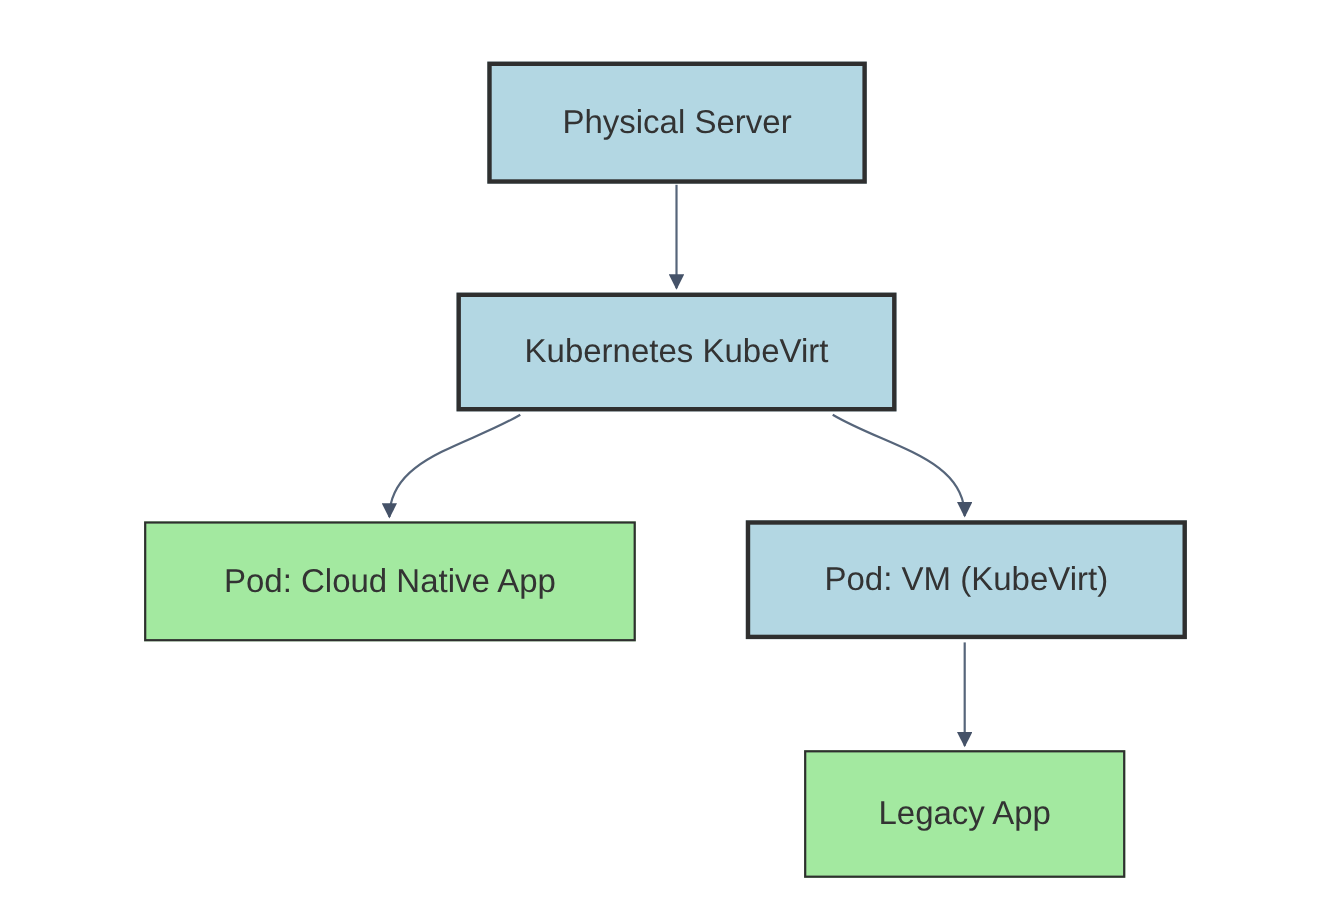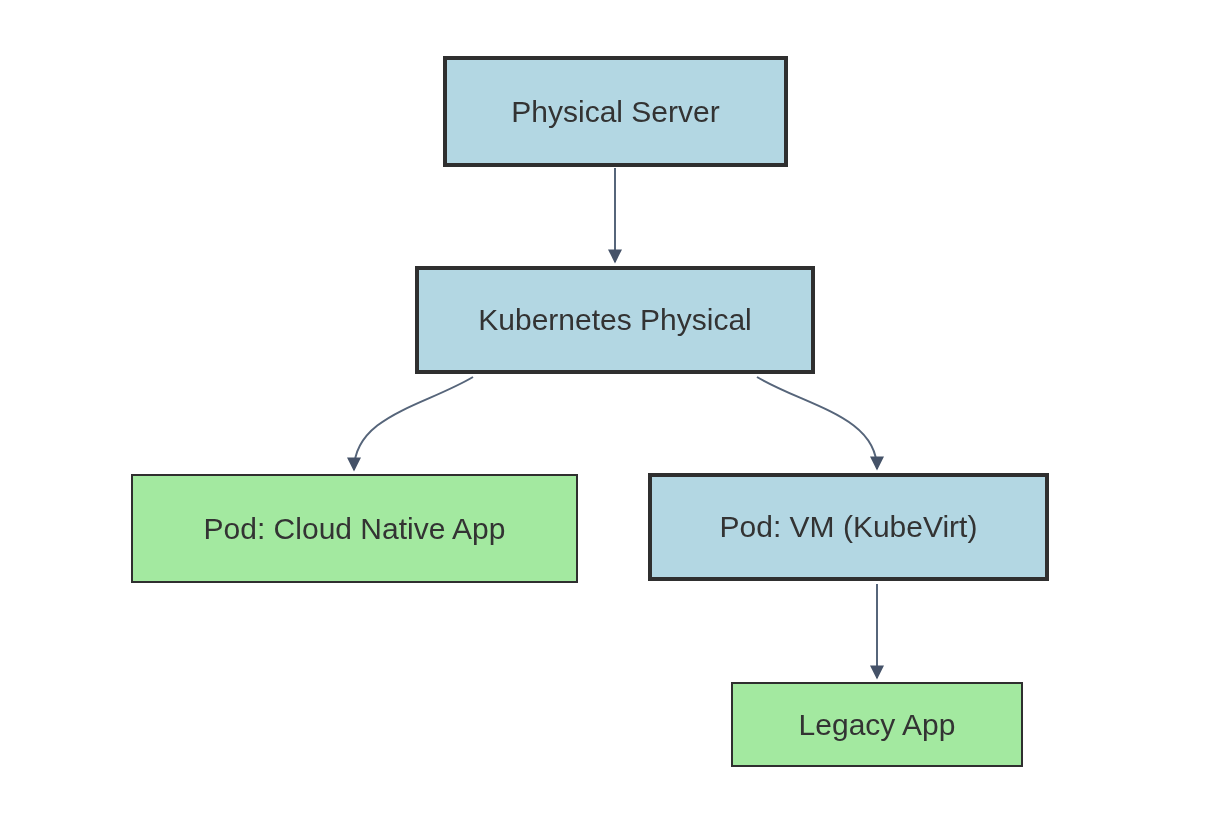--- a/index.html
+++ b/index.html
@@ -48,22 +48,22 @@
     background: var(--node-blue-fill, #b3d7e3);
     border: 4px solid var(--node-border, #2f2f2f);
   }
   .node.green {
     background: var(--node-green-fill, #a3e9a0);
     border: 2px solid var(--node-border, #2f2f2f);
   }
   .node-physical-server   { left: 443px; top: 56px;  width: 345px; height: 111px; }
   .node-kubernetes-cluster{ left: 415px; top: 266px; width: 400px; height: 108px; }
   .node-pod-cloud-native  { left: 131px; top: 474px; width: 447px; height: 109px; text-align: center; }
-  .node-pod-vm            { left: 648px; top: 473px; width: 401px; height: 108px; }
-  .node-legacy-app        { left: 731px; top: 682px; width: 292px; height: 85px; }
+  .node-pod-vm            { left: 678px; top: 473px; width: 401px; height: 108px; }
+  .node-legacy-app        { left: 731px; top: 682px; width: 292px; height: 116px; }
 </style>
 </head>
 <body>
 
 <div class="canvas">
 
   <svg class="edge-layer" viewBox="0 0 1222 832" xmlns="http://www.w3.org/2000/svg">
     <defs>
       <marker id="arrow" viewBox="0 0 10 10" refX="9" refY="5" markerWidth="8" markerHeight="7" orient="auto">
         <path class="arrowhead" d="M0,0 L10,5 L0,10 z"></path>
@@ -73,21 +73,21 @@
     <path class="edge" d="M473,377 C424,406 354,416 354,470" marker-end="url(#arrow)"></path>
     <path class="edge" d="M757,377 C806,406 877,416 877,469" marker-end="url(#arrow)"></path>
     <path class="edge" d="M877,584 L877,678" marker-end="url(#arrow)"></path>
   </svg>
 
   <div class="node blue node-physical-server">
     <span>Physical Server</span>
   </div>
 
   <div class="node blue node-kubernetes-cluster">
-    <span>Kubernetes Physical</span>
+    <span>Kubernetes KubeVirt</span>
   </div>
 
   <div class="node green node-pod-cloud-native">
     <span>Pod: Cloud Native App</span>
   </div>
 
   <div class="node blue node-pod-vm">
     <span>Pod: VM (KubeVirt)</span>
   </div>
 

